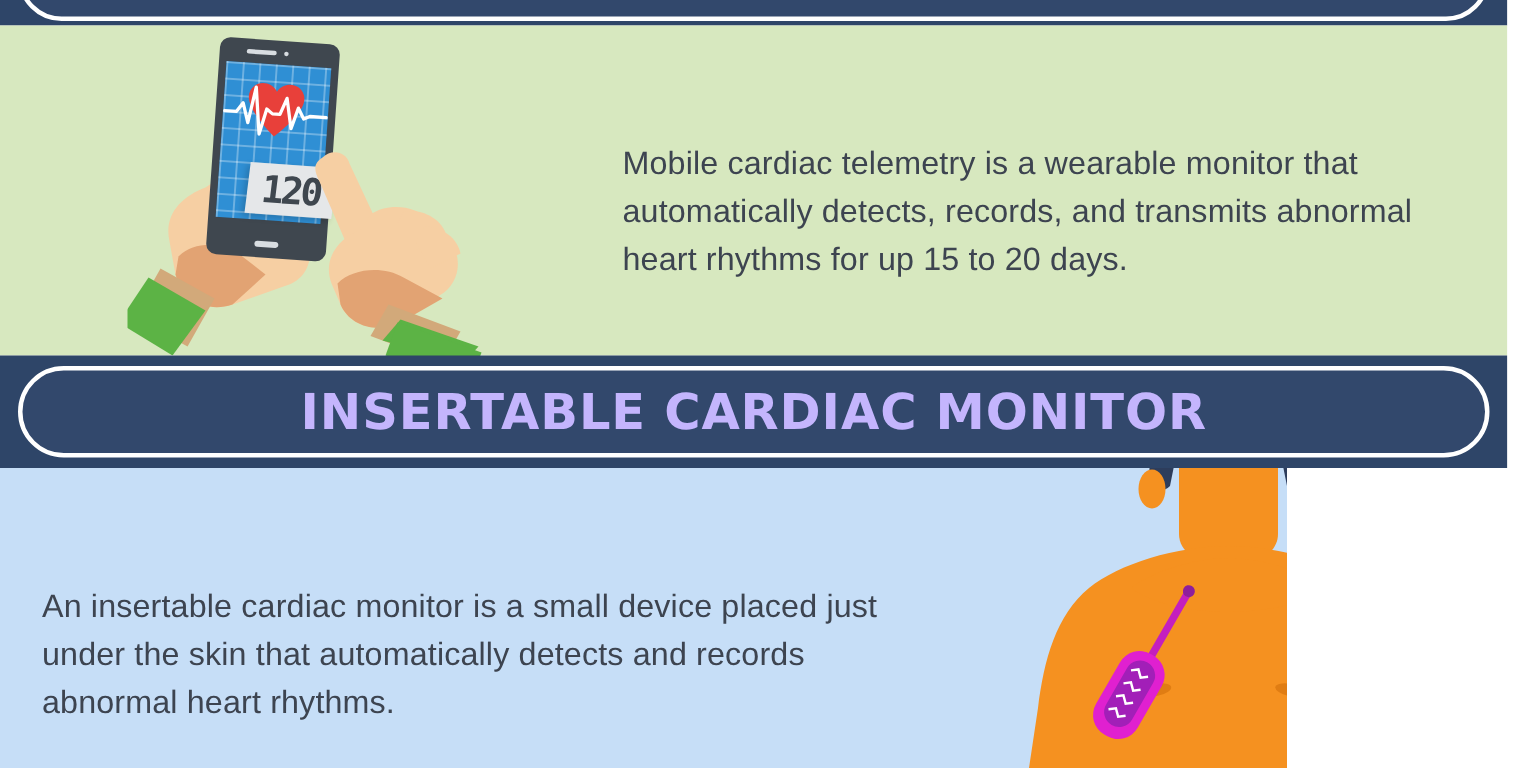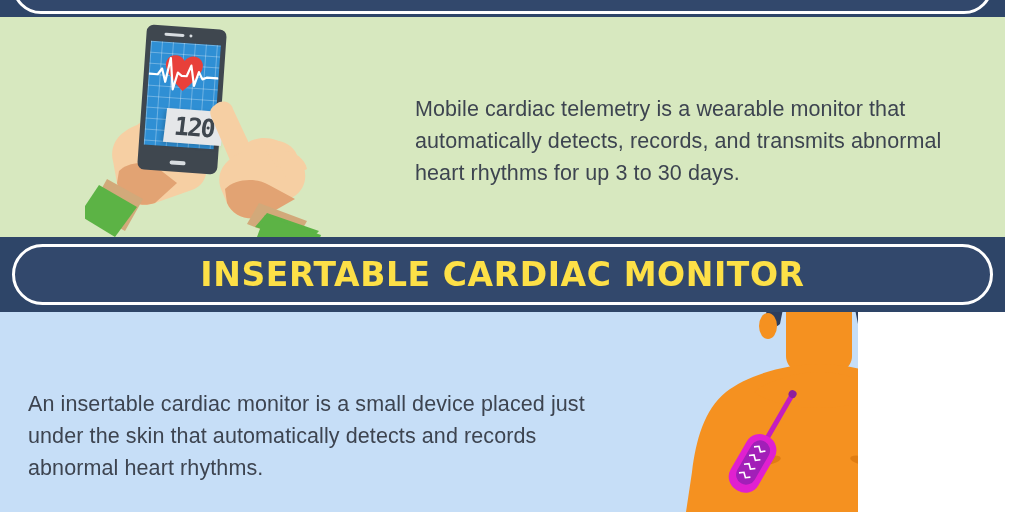--- a/index.html
+++ b/index.html
@@ -179,21 +179,21 @@
     box-sizing: border-box;
     display: flex;
     align-items: center;
     justify-content: center;
   }
   .title-text {
     font-family: "DejaVu Sans", sans-serif;
     font-weight: bold;
     font-size: 33px;
     letter-spacing: 0.6px;
-    color: #fde047;
+    color: #c4b5fd;
     white-space: nowrap;
   }
 
   
   .blue-section {
     position: absolute;
     left: 0; top: 312px;
     width: 858px;
     height: 200px;
     background: #c6def7;
@@ -278,21 +278,21 @@
             <path d="M66 44 C78 42 90 48 94 58 L74 70 L62 52 Z" fill="#f6cfa3"></path>
             <path d="M80 54 C92 54 102 62 104 72 L84 82 L74 64 Z" fill="#f6cfa3"></path>
             <path d="M22 92 C32 82 52 80 66 88 L92 102 L64 118 C48 126 30 120 24 106 Z" fill="#e2a373"></path>
             <path d="M56 106 L104 124 L92 145 L44 127 Z" fill="#d2a97a"></path>
             <path d="M64 116 L116 134 L106 145 L52 130 Z" fill="#5cb345"></path>
             <path d="M62 118 L118 138 L110 160 L54 140 Z" fill="#5cb345"></path>
           </svg>
         </div>
       </div>
 
-      <p class="green-text">Mobile cardiac telemetry is a wearable monitor that automatically detects, records, and transmits abnormal heart rhythms for up 3 to 30 days.</p>
+      <p class="green-text">Mobile cardiac telemetry is a wearable monitor that automatically detects, records, and transmits abnormal heart rhythms for up 15 to 20 days.</p>
     </div>
 
     <div class="title-band">
       <div class="title-pill">
         <span class="title-text">INSERTABLE CARDIAC MONITOR</span>
       </div>
     </div>
 
     <div class="blue-section">
 

